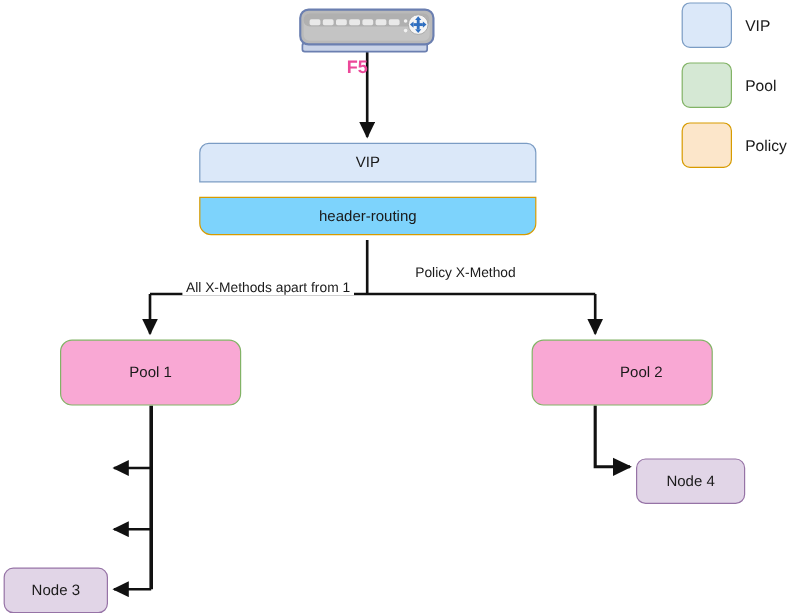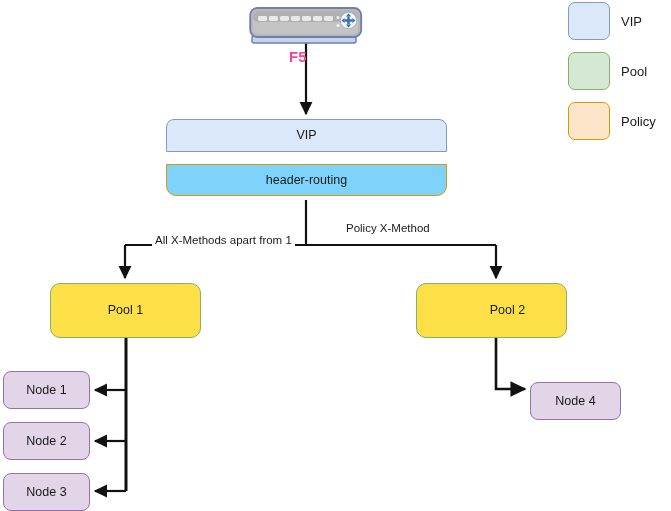--- a/index.html
+++ b/index.html
@@ -48,26 +48,26 @@
   }
   .policy-box {
     left: 166px; top: 164px;
     width: 281px; height: 32px;
     background: #7dd3fc;
     border: 1px solid #d79b00;
     border-radius: 0 0 10px 10px;
   }
   .pool-box {
     width: 151px; height: 55px;
-    background: #fde047;
+    background: #f9a8d4;
     border: 1px solid #82b366;
     border-radius: 10px;
   }
   .pool1 { left: 50px; top: 283px; }
-  .pool2 { left: 416px; top: 283px; padding-left: 32px; }
+  .pool2 { left: 443px; top: 283px; padding-left: 32px; }
   .nodes-box {
     width: 87px; height: 38px;
     background: #e1d5e7;
     border: 1px solid #9673a6;
     border-radius: 8px;
   }
   .node1 { left: 3px; top: 371px; }
   .node2 { left: 3px; top: 422px; }
   .node3 { left: 3px; top: 473px; align-items: center; }
   .node4 { left: 530px; top: 370px; width: 91px; margin-top: 12px; }
@@ -200,26 +200,20 @@
   <div class="edge-label label-left">All X-Methods apart from 1</div>
   <div class="edge-label label-right">Policy X-Method</div>
 
   <div class="node-box pool-box pool1">
     <span>Pool 1</span>
   </div>
   <div class="node-box pool-box pool2">
     <span>Pool 2</span>
   </div>
 
-  <div class="node-box nodes-box node1">
-    <span>Node 1</span>
-  </div>
-  <div class="node-box nodes-box node2">
-    <span>Node 2</span>
-  </div>
   <div class="node-box nodes-box node3">
     <span>Node 3</span>
   </div>
   <div class="node-box nodes-box node4">
     <span>Node 4</span>
   </div>
 
   <div id="legend">
     <div class="legend-row">
       <div class="legend-swatch sw-vip"></div>

